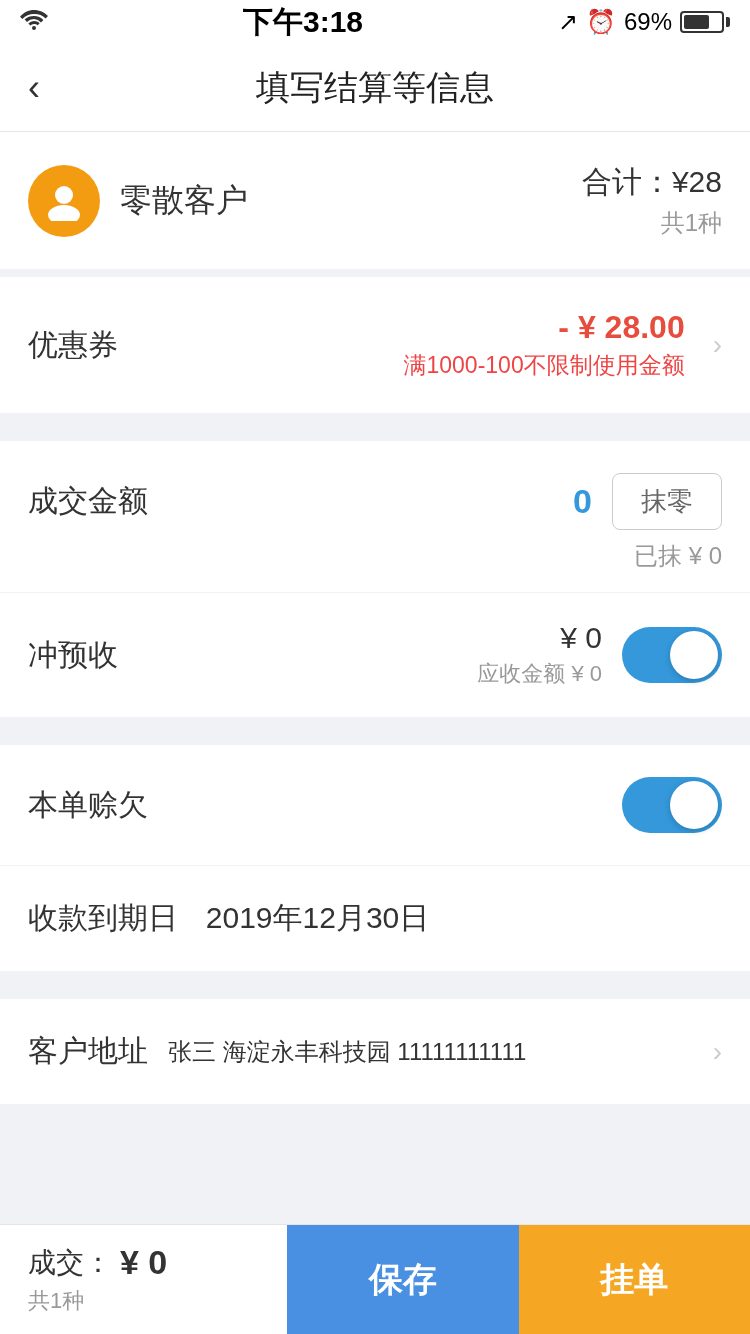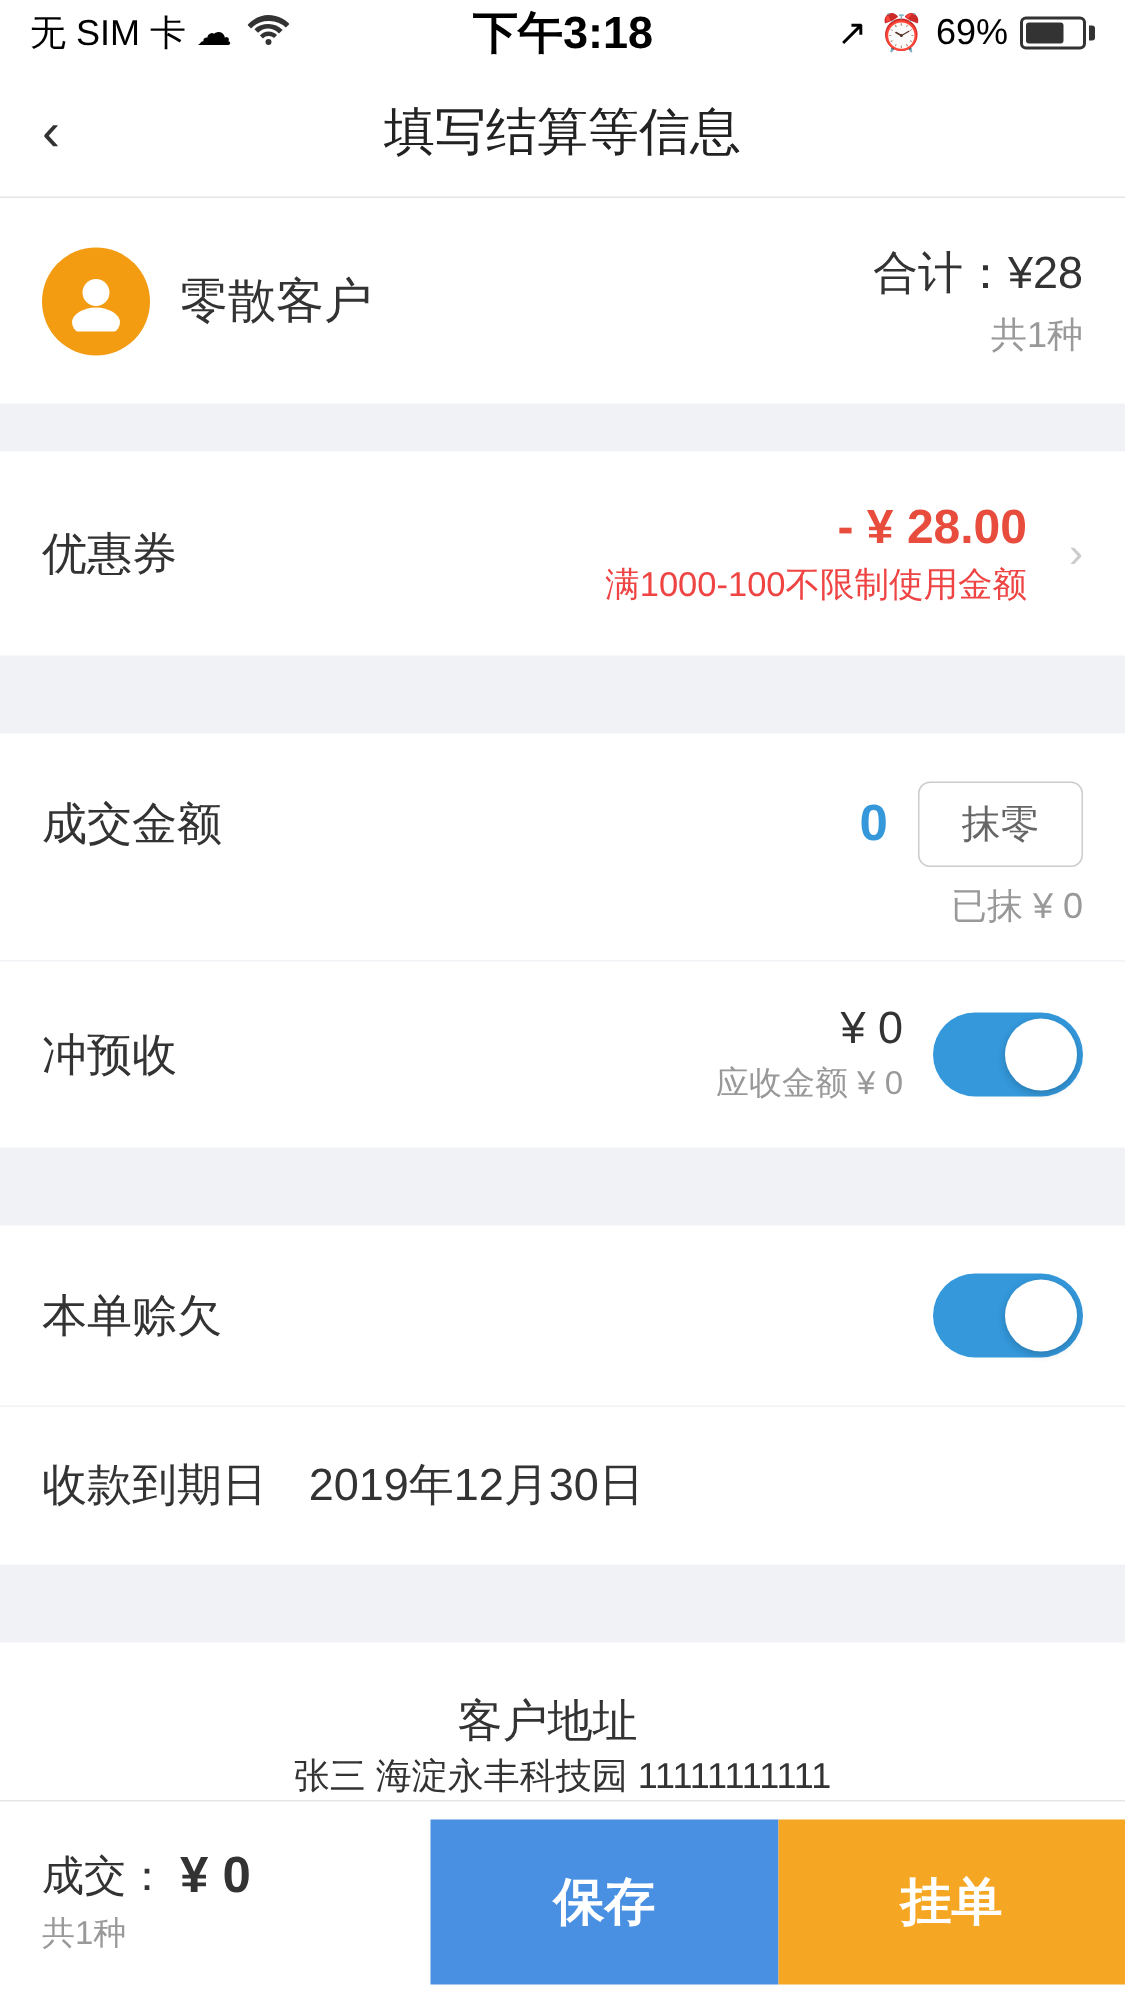--- a/index.html
+++ b/index.html
@@ -67,21 +67,21 @@
 
     
     .content {
       background: #f0f2f5;
       padding-bottom: 120px;
     }
 
     
     .card {
       background: #fff;
-      margin-bottom: 32px;
+      margin-bottom: 8px;
     }
 
     
     .customer-row {
       padding: 30px 28px;
       display: flex;
       align-items: center;
       justify-content: space-between;
     }
     .customer-left {
@@ -234,36 +234,35 @@
       font-size: 26px; color: #999;
     }
 
     
     .address-row {
       background: #fff;
       padding: 32px 28px;
       display: flex;
       align-items: center;
       justify-content: space-between;
-      flex-direction: column;
     }
     .address-label {
       font-size: 30px; color: #333; flex-shrink: 0; margin-right: 20px;
     }
     .address-value {
       font-size: 24px; color: #333; flex: 1;
     }
 
     
     .bottom-bar {
       position: fixed;
       bottom: 0;
       left: 0;
       width: 750px;
-      height: 134px;
+      height: 110px;
       background: #fff;
       display: flex;
       align-items: center;
       border-top: 1px solid #e5e5e5;
       z-index: 100;
     }
     .bottom-summary {
       flex: 1;
       padding: 0 28px;
     }
@@ -284,21 +283,20 @@
       flex: 1;
     }
     .btn-hang { background: #f5a623; }
     .btn-save { background: #4a90e2; }
   </style>
 </head>
 <body>
 
 <div class="status-bar">
   <div class="status-left">
-    <span>无 SIM 卡 ☁</span>
     <span>
       <svg width="28" height="22" viewBox="0 0 28 22">
           <path d="M14 18a2 2 0 1 1 0 4 2 2 0 0 1 0-4zm0-5c2.2 0 4.2.9 5.7 2.3l-2 2A5 5 0 0 0 14 16a5 5 0 0 0-3.7 1.6l-2-2A7.9 7.9 0 0 1 14 13zm0-5c3.7 0 7 1.5 9.4 4L21 14.4A10 10 0 0 0 14 11a10 10 0 0 0-7 2.9L4.6 11.5C7 9 10.3 8 14 8zm0-6C19.5 2 24.5 4.3 28 8l-2.4 2.4A15.9 15.9 0 0 0 14 6a15.9 15.9 0 0 0-11.6 5L0 8.7C3.5 4.7 8.5 2 14 2z" fill="#333"></path>
         </svg>
     </span>
   </div>
   <div class="status-center">下午3:18</div>
   <div class="status-right">
     <span>↗</span>
     <span>⏰</span>

